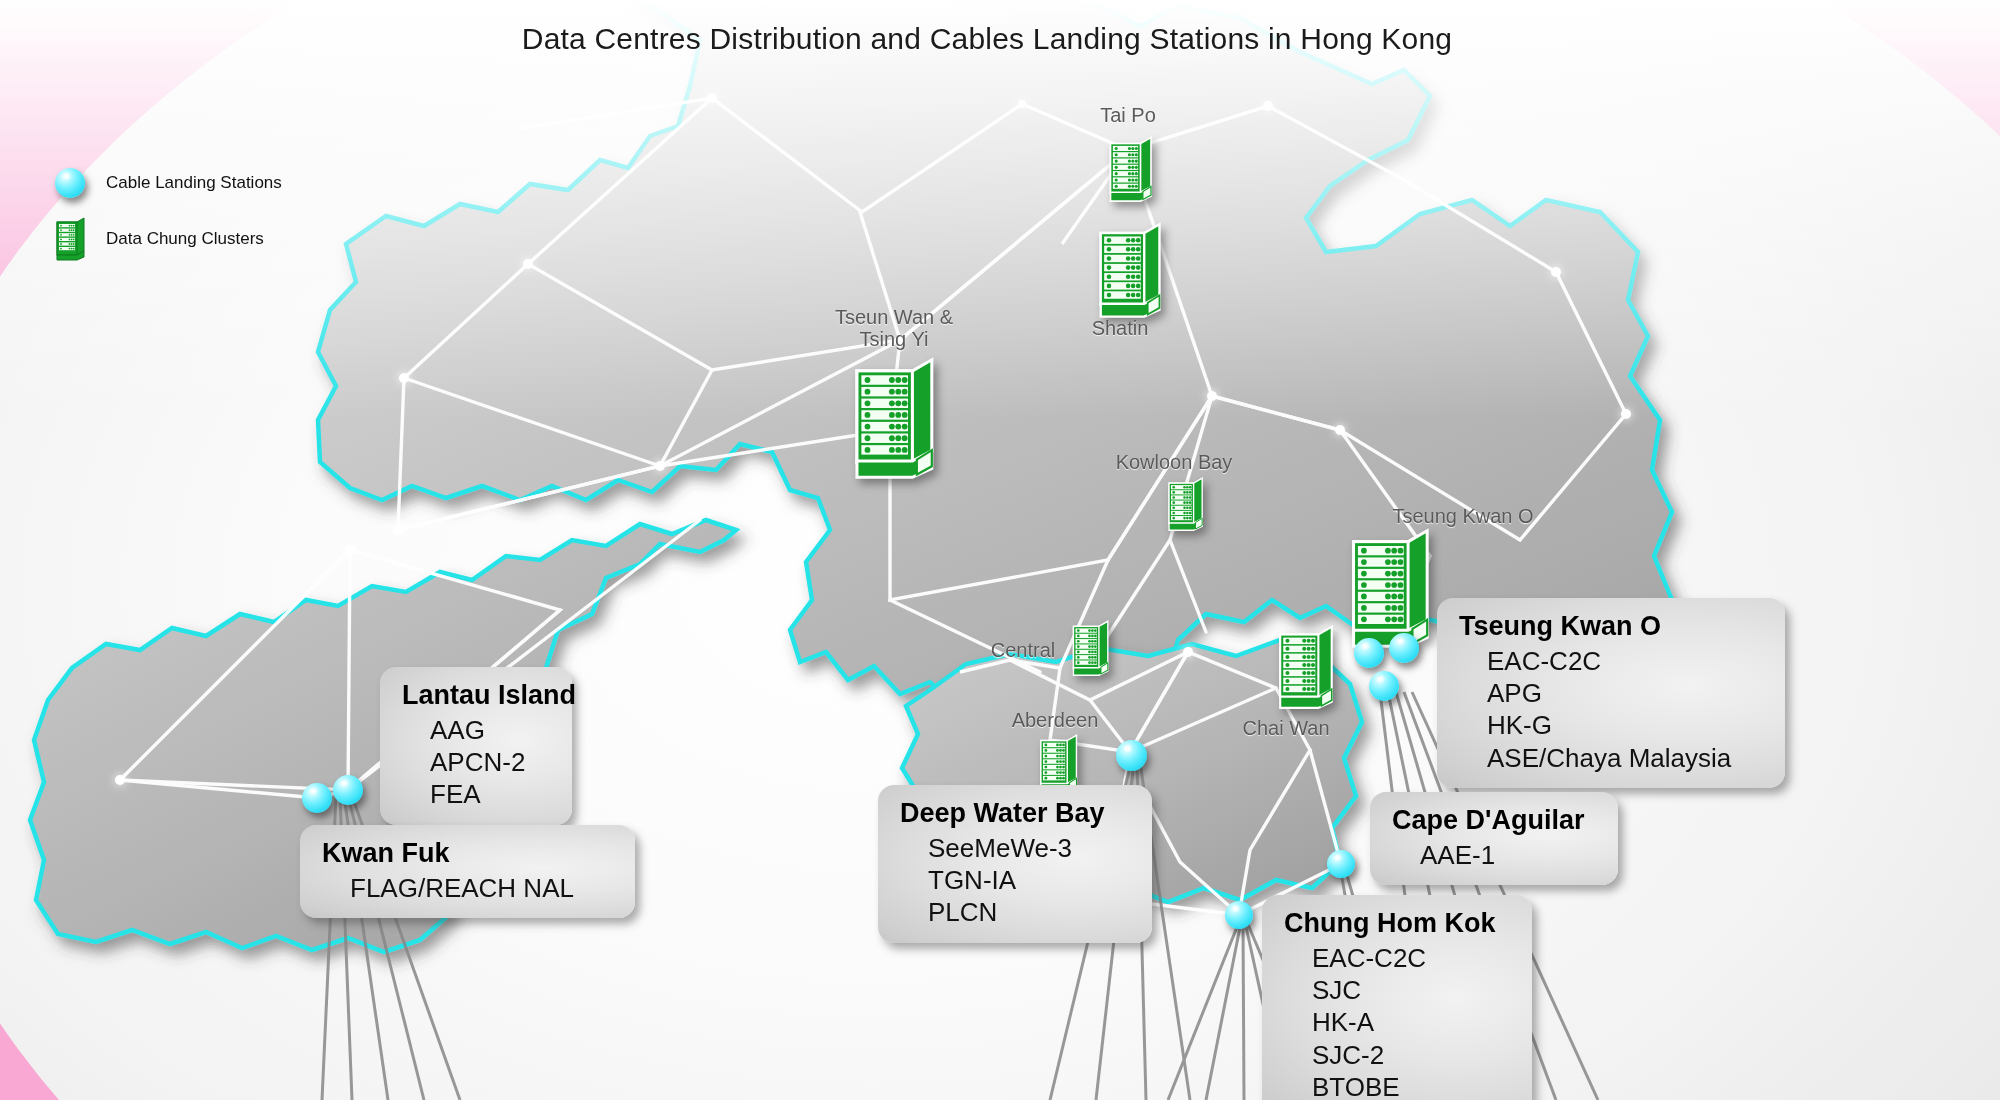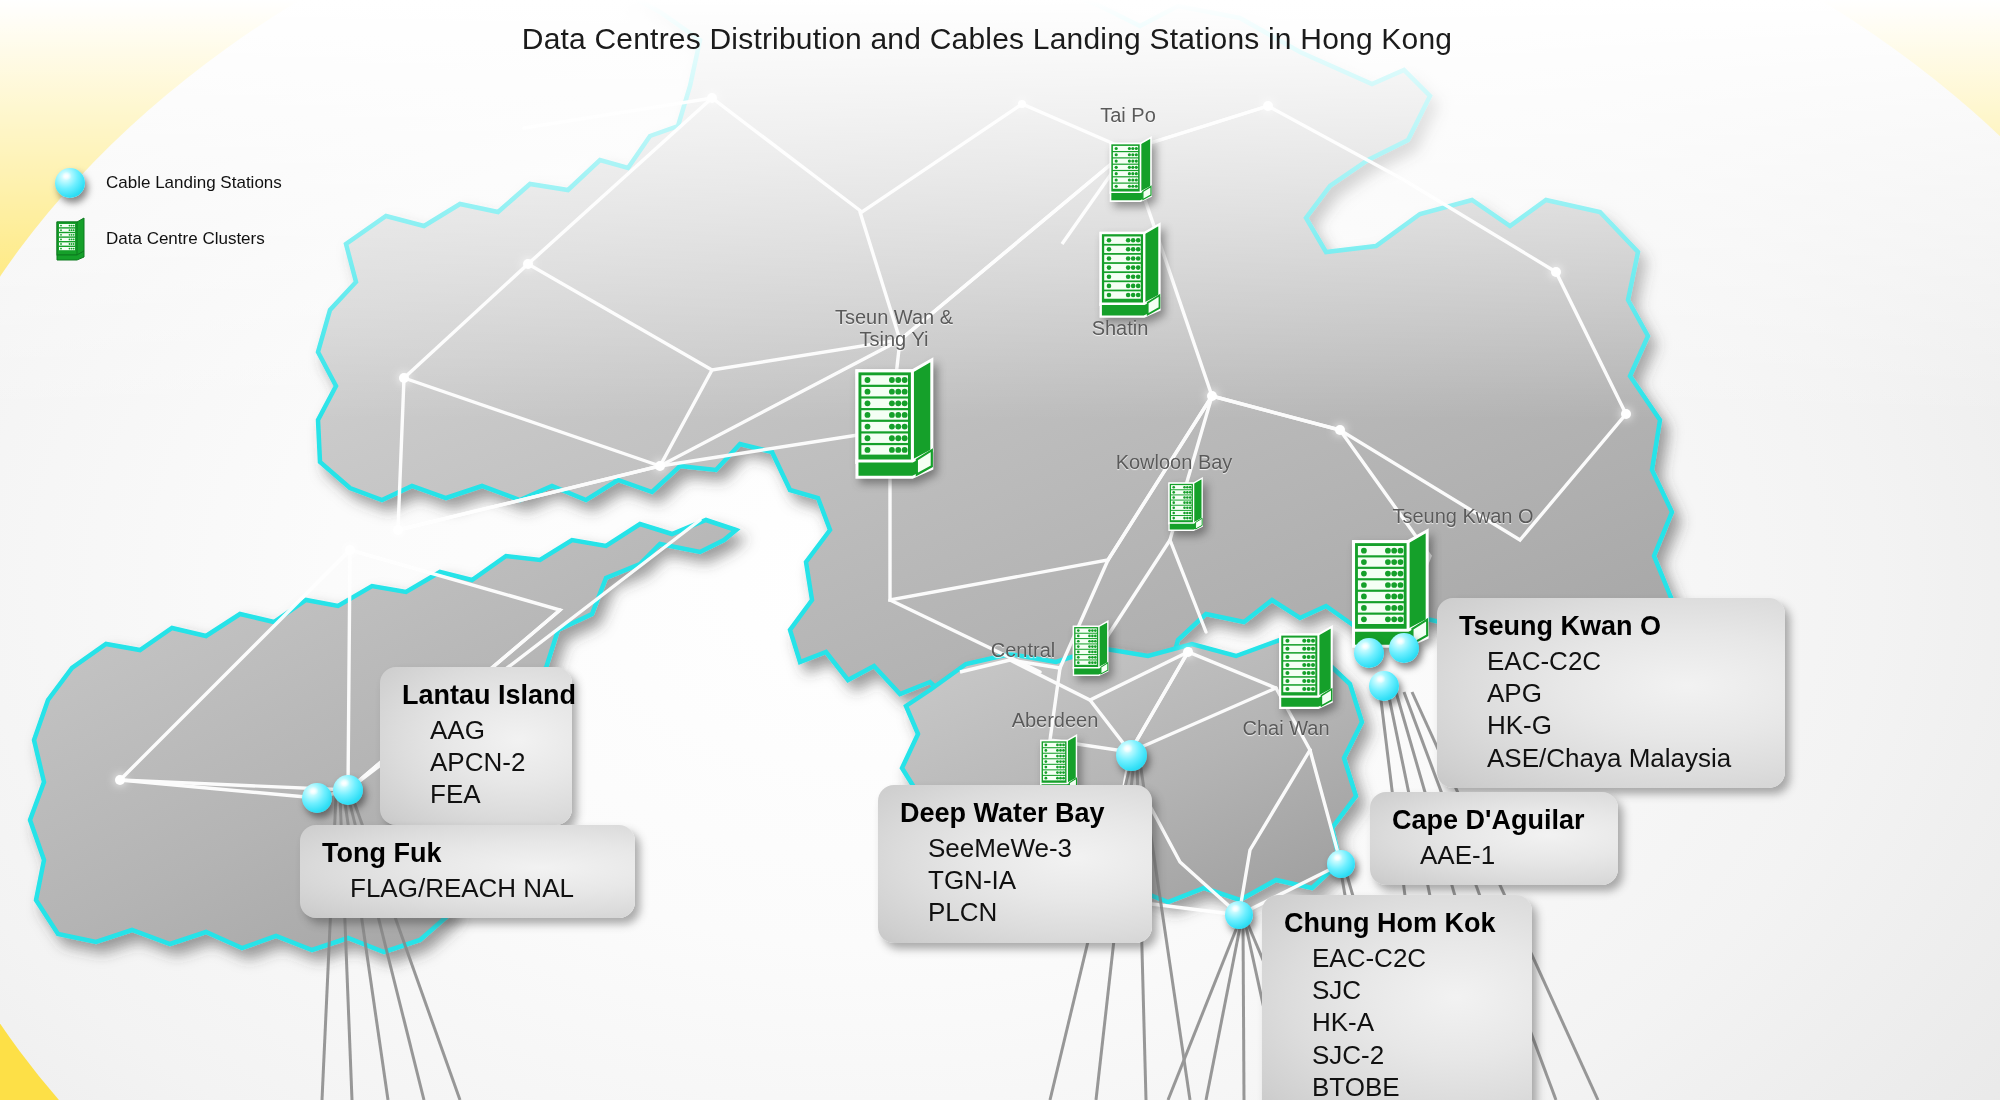--- a/index.html
+++ b/index.html
@@ -8,21 +8,21 @@
     background: #ffffff;
   }
   body {
     font-family: "Liberation Sans", sans-serif;
   }
   #stage {
     position: relative;
     width: 2000px;
     height: 1100px;
     overflow: hidden;
-    background: #fde047;
+    background: #f9a8d4;
   }
 
   
   #bg-globe {
     position: absolute;
     left: -120px;
     top: -200px;
     width: 2360px;
     height: 1700px;
     border-radius: 50%;
@@ -372,21 +372,21 @@
                 <circle cx="18.6" cy="27" r="0.9"></circle>
                 <circle cx="20.7" cy="27" r="0.9"></circle>
               <circle cx="16.5" cy="31.6" r="0.9"></circle>
                 <circle cx="18.6" cy="31.6" r="0.9"></circle>
                 <circle cx="20.7" cy="31.6" r="0.9"></circle>
             </g>
             <polygon points="4,38 24,38 31,34 31,40 24,43 4,43" fill="#15a02a" stroke="#0d7a1f" stroke-width="1"></polygon>
           </g>
         </svg>
       </div>
-      <div class="legend-label">Data Centre Clusters</div>
+      <div class="legend-label">Data Chung Clusters</div>
     </div>
   </div>
 
   <div class="rack" style="left:1104px; top:136px;">
     <svg width="52" height="66" viewBox="0 0 34 44">
         <use href="#rackShape"></use>
       </svg>
   </div>
 
   <div class="rack" style="left:845px; top:357px;">
@@ -510,21 +510,21 @@
   <div class="callout" style="left:380px; top:667px; width:192px;">
     <div class="callout-title">Lantau Island</div>
     <ul class="callout-list">
       <li>AAG</li>
       <li>APCN-2</li>
       <li>FEA</li>
     </ul>
   </div>
 
   <div class="callout" style="left:300px; top:825px; width:335px;">
-    <div class="callout-title">Tong Fuk</div>
+    <div class="callout-title">Kwan Fuk</div>
     <ul class="callout-list">
       <li>FLAG/REACH NAL</li>
     </ul>
   </div>
 
   <div class="callout" style="left:878px; top:785px; width:274px;">
     <div class="callout-title">Deep Water Bay</div>
     <ul class="callout-list">
       <li>SeeMeWe-3</li>
       <li>TGN-IA</li>

